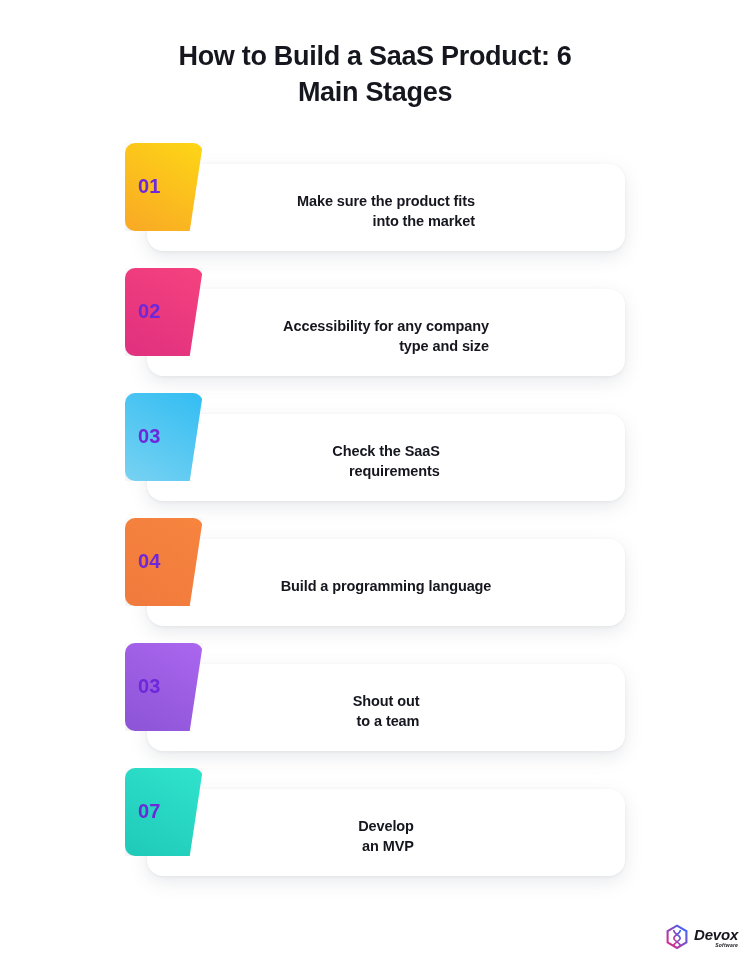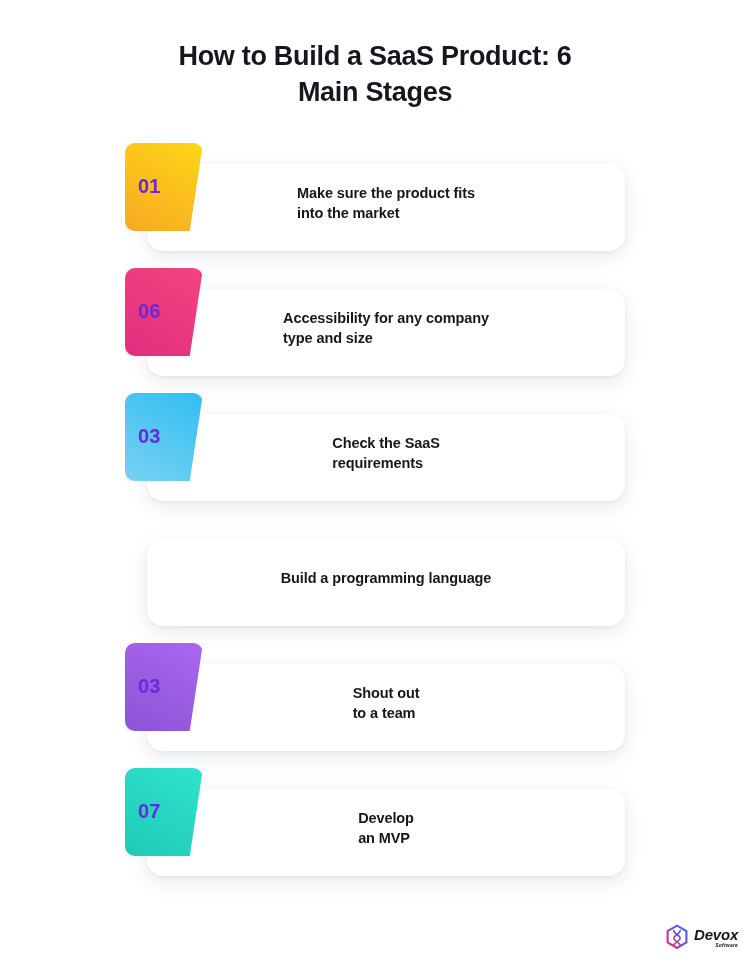--- a/index.html
+++ b/index.html
@@ -58,27 +58,27 @@
     height: 87px;
     background: #ffffff;
     border-radius: 16px;
     box-shadow: 0 6px 18px rgba(120, 125, 145, 0.16),
                 0 1px 3px rgba(120, 125, 145, 0.10);
   }
 
   .card-text {
     position: absolute;
     left: 0;
-    top: 4px;
+    top: 12px;
     width: 100%;
     height: 100%;
     display: flex;
     align-items: center;
     justify-content: center;
-    text-align: left;
+    text-align: right;
     font-size: 14.5px;
     line-height: 20px;
     font-weight: bold;
     color: #16161f;
     letter-spacing: -0.1px;
     padding-bottom: 18px;
     box-sizing: border-box;
   }
 
   
@@ -165,37 +165,41 @@
         <div class="badge-num">01</div>
       </div>
     </div>
 
     <div class="stage">
       <div class="card">
         <div class="card-text">Accessibility for any company<br>type and size</div>
       </div>
       <div class="badge">
         <div class="badge-inner" style="background: linear-gradient(30deg, rgb(224, 48, 127) 0%, rgb(245, 66, 126) 100%);"></div>
-        <div class="badge-num">06</div>
+        <div class="badge-num">02</div>
       </div>
     </div>
 
     <div class="stage">
       <div class="card">
         <div class="card-text">Check the SaaS<br>requirements</div>
       </div>
       <div class="badge">
         <div class="badge-inner" style="background: linear-gradient(30deg, rgb(120, 210, 242) 0%, rgb(50, 189, 242) 100%);"></div>
         <div class="badge-num">03</div>
       </div>
     </div>
 
     <div class="stage">
       <div class="card">
         <div class="card-text">Build a programming language</div>
+      </div>
+      <div class="badge">
+        <div class="badge-inner" style="background: linear-gradient(30deg, rgb(240, 122, 60) 0%, rgb(247, 132, 63) 100%);"></div>
+        <div class="badge-num">04</div>
       </div>
     </div>
 
     <div class="stage">
       <div class="card">
         <div class="card-text">Shout out<br>to a team</div>
       </div>
       <div class="badge">
         <div class="badge-inner" style="background: linear-gradient(30deg, rgb(140, 84, 214) 0%, rgb(171, 102, 239) 100%);"></div>
         <div class="badge-num">03</div>

